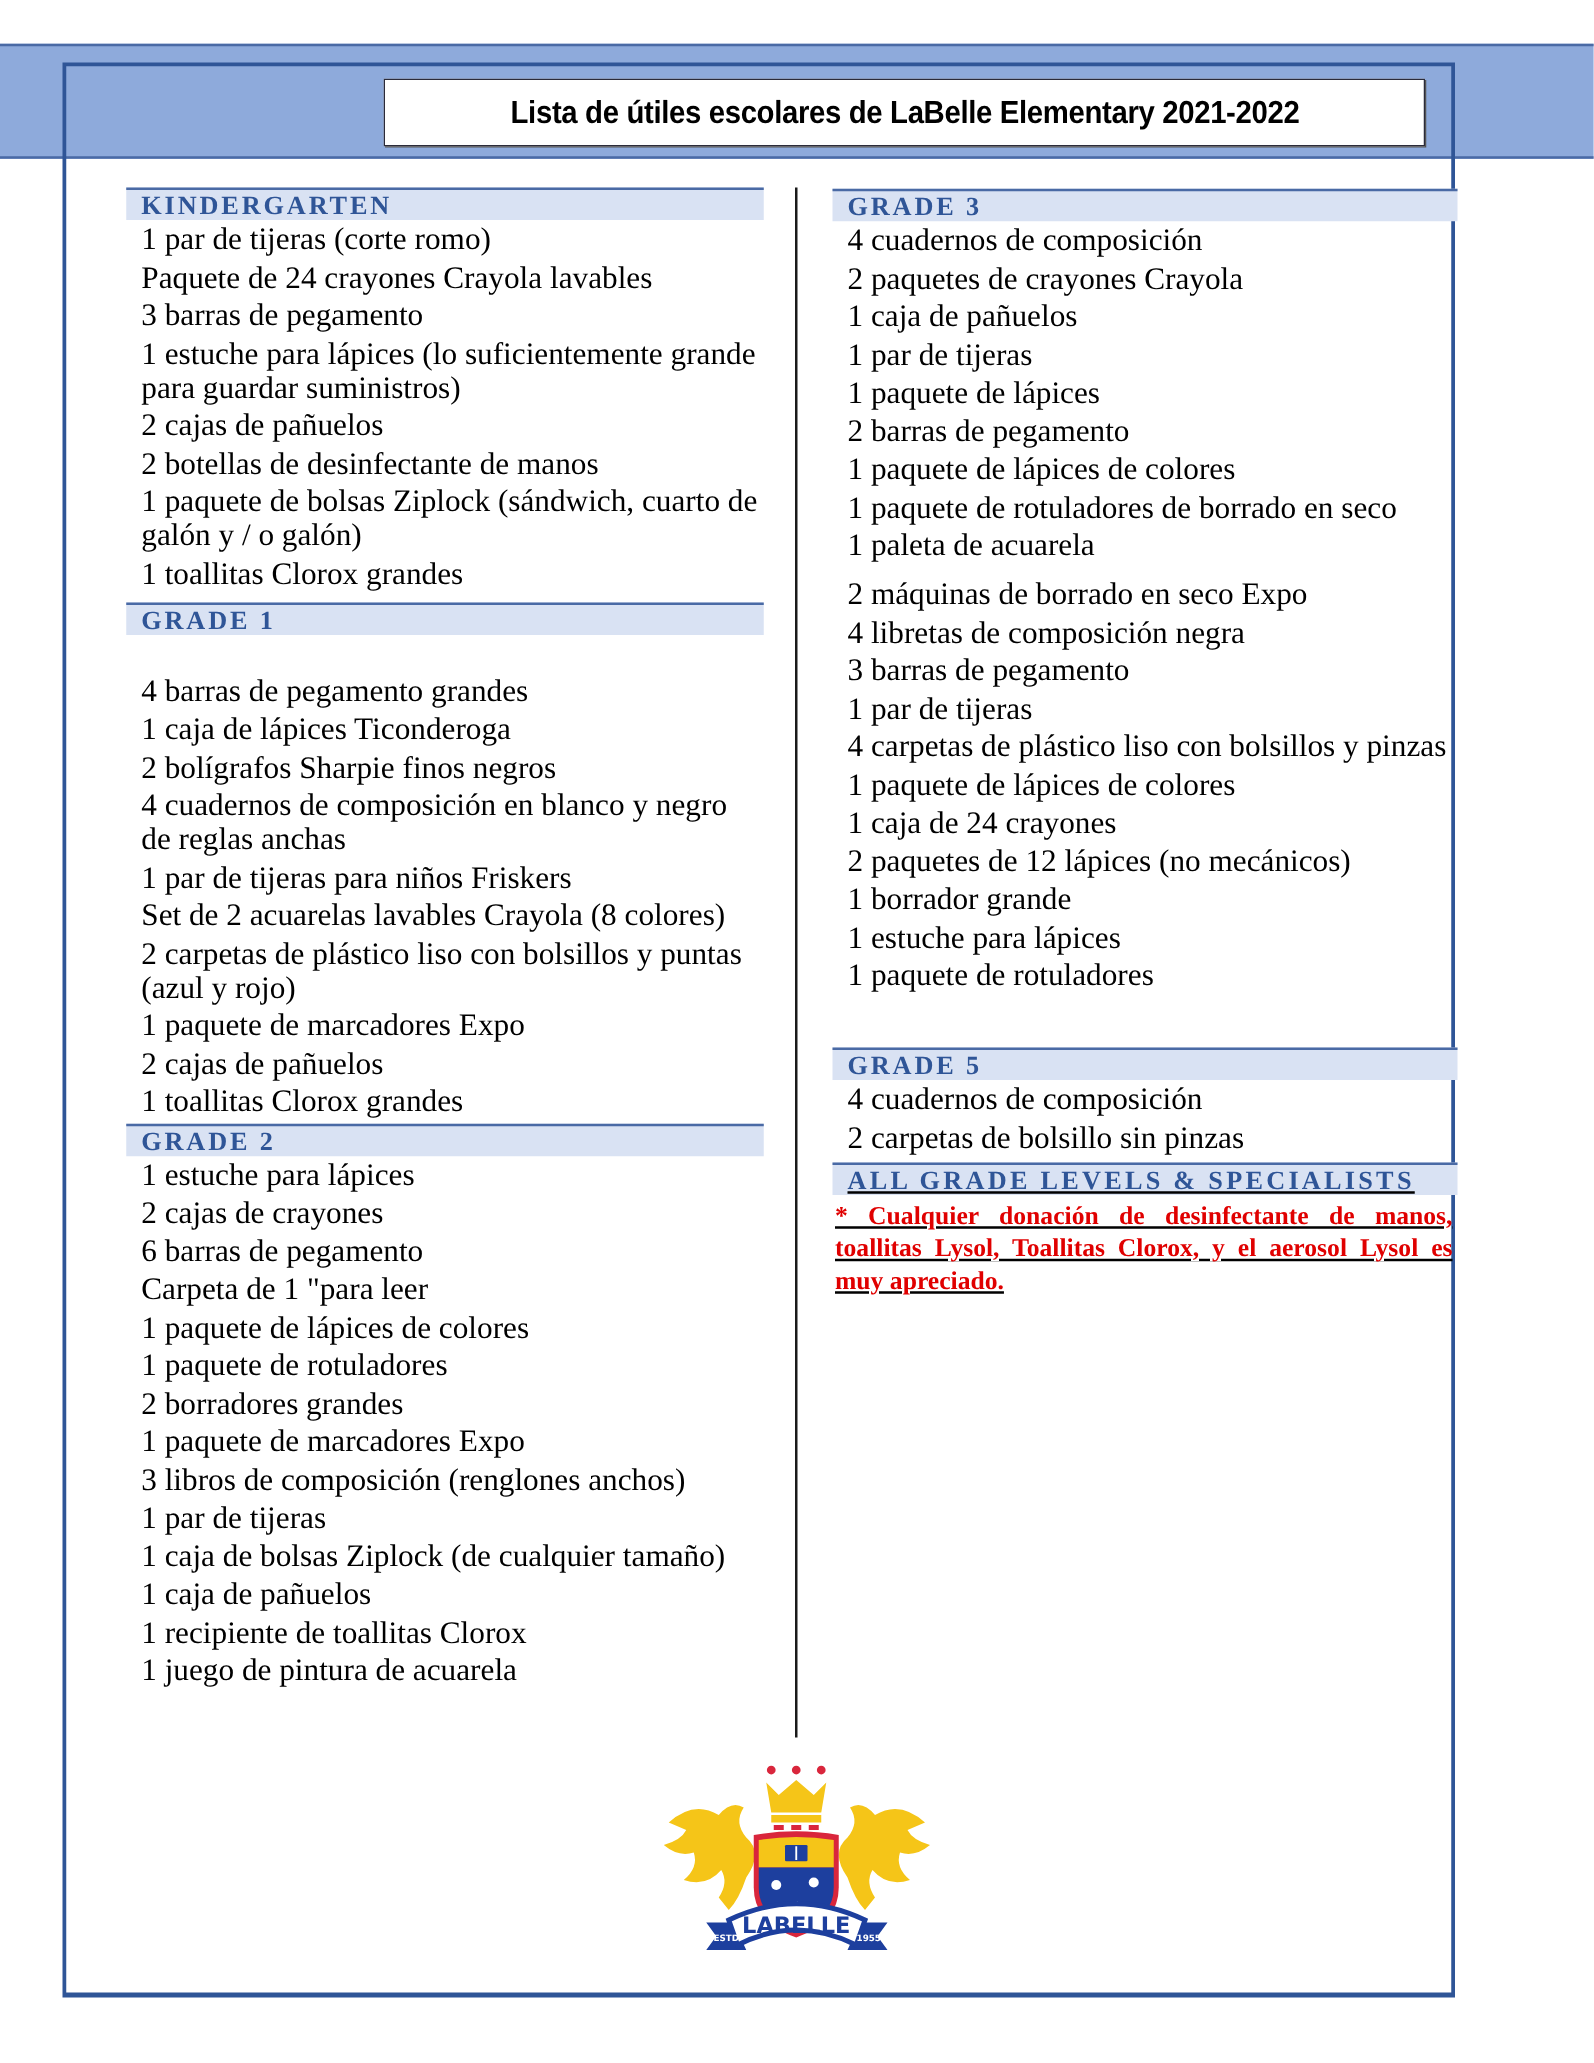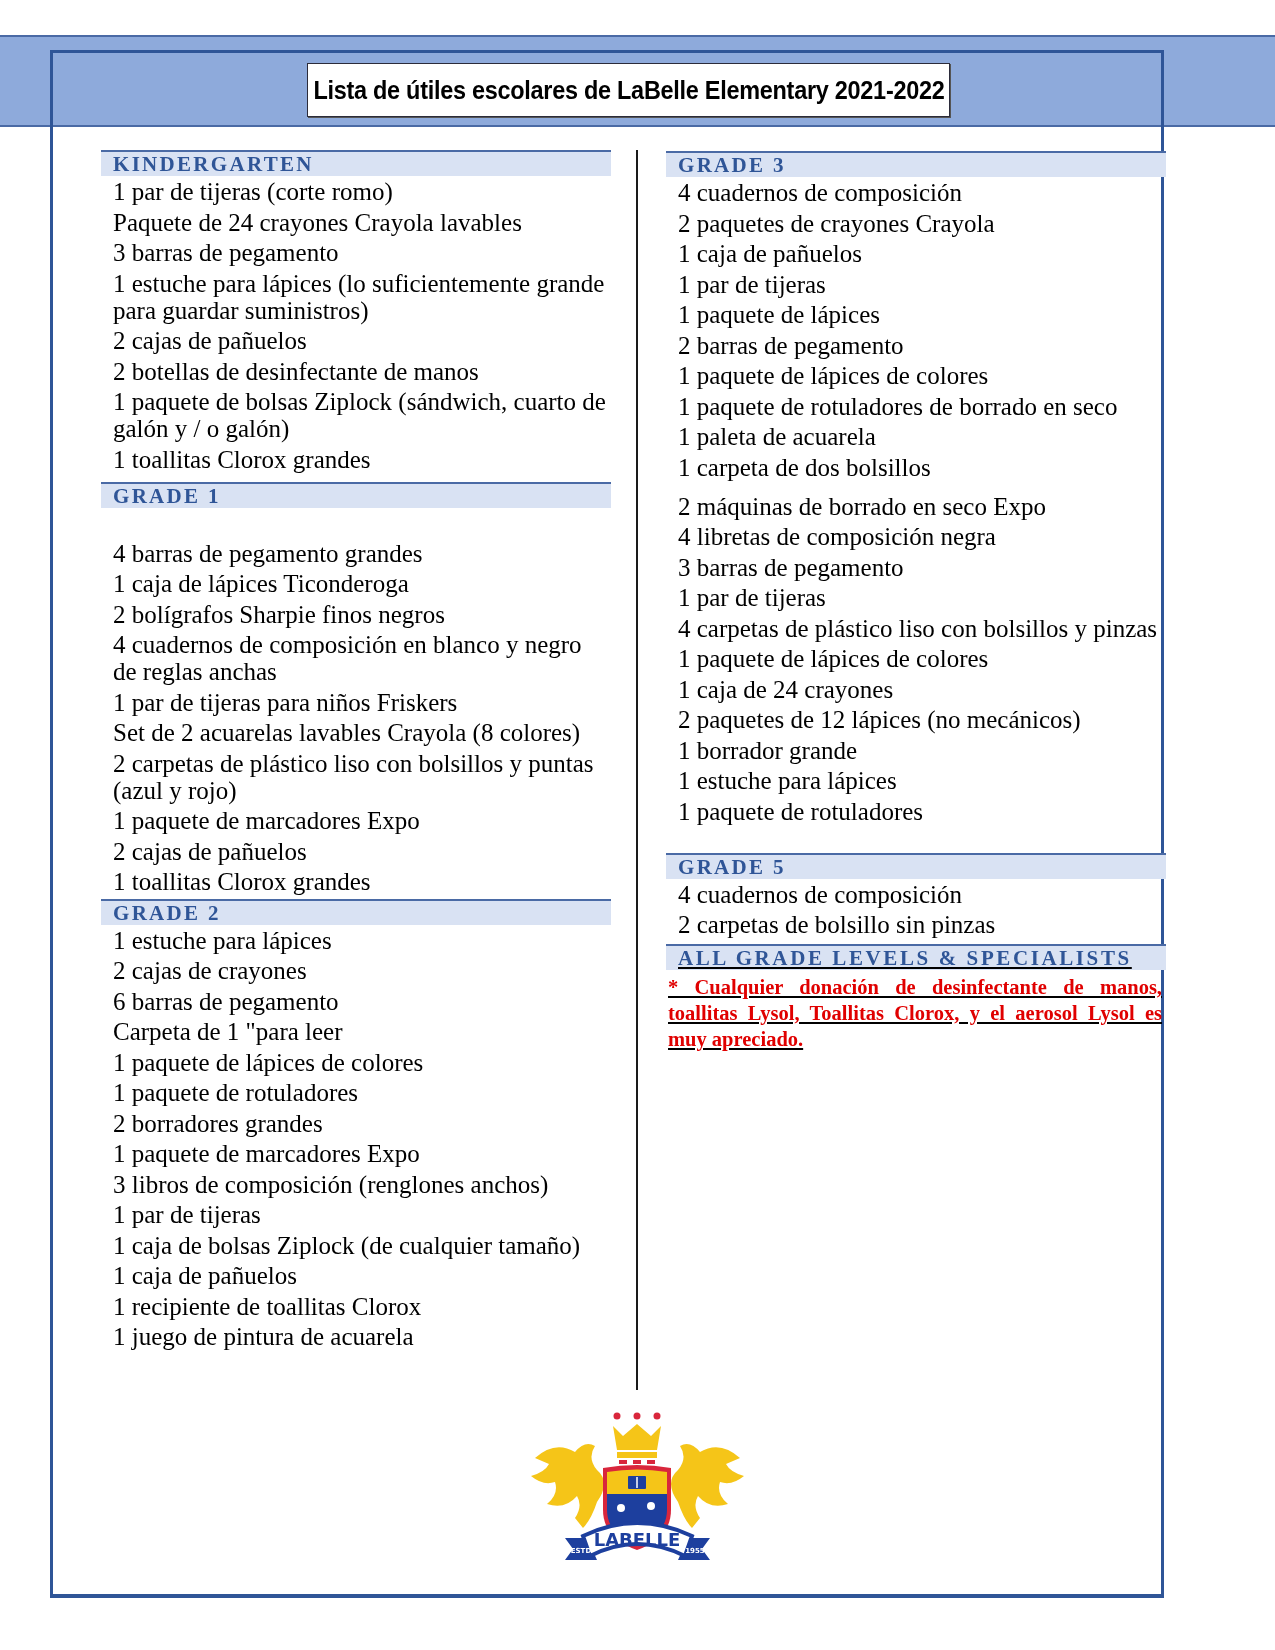--- a/index.html
+++ b/index.html
@@ -1,19 +1,19 @@
 <!DOCTYPE html>
 <html><head>
 <meta charset="utf-8">
 <style>
   html, body { margin: 0; padding: 0; background: #ffffff; }
   body { width: 1275px; height: 1650px; position: relative; overflow: hidden; font-family: "Liberation Serif", "DejaVu Serif", serif; }
   .band { position: absolute; left: 0; top: 35px; width: 1275px; height: 92px; background: #8eaadb; border-top: 2px solid #4a6aa5; border-bottom: 2px solid #4a6aa5; box-sizing: border-box; }
   .frame { position: absolute; left: 50px; top: 50px; width: 1114px; height: 1548px; border: 3px solid #2f5597; border-bottom-width: 4px; box-sizing: border-box; }
-  .title-box { position: absolute; left: 307px; top: 63px; width: 643px; height: 54px; background: #ffffff; border: 1.5px solid #2b2b3a; box-shadow: 1px 1px 0 #555; box-sizing: border-box; display: flex; align-items: center; justify-content: center; }
+  .title-box { position: absolute; left: 307px; top: 63px; width: 833px; height: 54px; background: #ffffff; border: 1.5px solid #2b2b3a; box-shadow: 1px 1px 0 #555; box-sizing: border-box; display: flex; align-items: center; justify-content: center; }
   .title-box span { font-family: "Liberation Sans", "DejaVu Sans", sans-serif; font-weight: bold; font-size: 25.5px; color: #000; letter-spacing: -0.3px; transform: scaleX(0.92); display: inline-block; white-space: nowrap; }
   .divider { position: absolute; left: 636px; top: 150px; width: 2px; height: 1240px; background: #1a1a1a; }
   .col { position: absolute; }
   .col-left { left: 101px; top: 150px; width: 510px; }
   .col-right { left: 666px; top: 150px; width: 500px; }
   .section { margin: 0; }
   .sec-head { background: #d9e2f3; border-top: 2px solid #4a6aa5; height: 26px; box-sizing: border-box; padding-left: 12px; color: #2f5597; font-weight: bold; font-size: 21px; letter-spacing: 2.3px; line-height: 25px; white-space: nowrap; }
   ul.items { list-style: none; margin: 0; padding: 0 0 0 12px; }
   ul.items li { font-size: 25px; color: #000; line-height: 27px; margin-bottom: 3.5px; }
   .note { color: #e00000; font-weight: bold; font-size: 20.5px; line-height: 26px; text-align: justify; padding: 4px 4px 0 2px; }
@@ -88,41 +88,40 @@
     <ul class="items" style="padding-top:2px;">
       <li>4 cuadernos de composición</li>
       <li>2 paquetes de crayones Crayola</li>
       <li>1 caja de pañuelos</li>
       <li>1 par de tijeras</li>
       <li>1 paquete de lápices</li>
       <li>2 barras de pegamento</li>
       <li>1 paquete de lápices de colores</li>
       <li>1 paquete de rotuladores de borrado en seco</li>
       <li>1 paleta de acuarela</li>
-      <li>1 carpeta de dos bolsillos</li>
     </ul>
   </div>
 
   <div class="section" style="margin-top:10px;">
     <ul class="items" style="padding-top:2px;">
       <li>2 máquinas de borrado en seco Expo</li>
       <li>4 libretas de composición negra</li>
       <li>3 barras de pegamento</li>
       <li>1 par de tijeras</li>
       <li>4 carpetas de plástico liso con bolsillos y pinzas</li>
       <li>1 paquete de lápices de colores</li>
       <li>1 caja de 24 crayones</li>
       <li>2 paquetes de 12 lápices (no mecánicos)</li>
       <li>1 borrador grande</li>
       <li>1 estuche para lápices</li>
       <li>1 paquete de rotuladores</li>
     </ul>
   </div>
 
-  <div class="section" style="margin-top:28px;">
+  <div class="section" style="margin-top:44px;">
     <div class="sec-head">GRADE 5</div>
     <ul class="items" style="padding-top:2px;">
       <li>4 cuadernos de composición</li>
       <li>2 carpetas de bolsillo sin pinzas</li>
     </ul>
   </div>
 
   <div class="section" style="margin-top:6px;text-decoration:underline;">
     <div class="sec-head" style="letter-spacing:2.6px;">ALL GRADE LEVELS &amp; SPECIALISTS</div>
     <div class="note">* Cualquier donación de desinfectante de manos, toallitas Lysol, Toallitas Clorox, y el aerosol Lysol es muy apreciado.</div>

